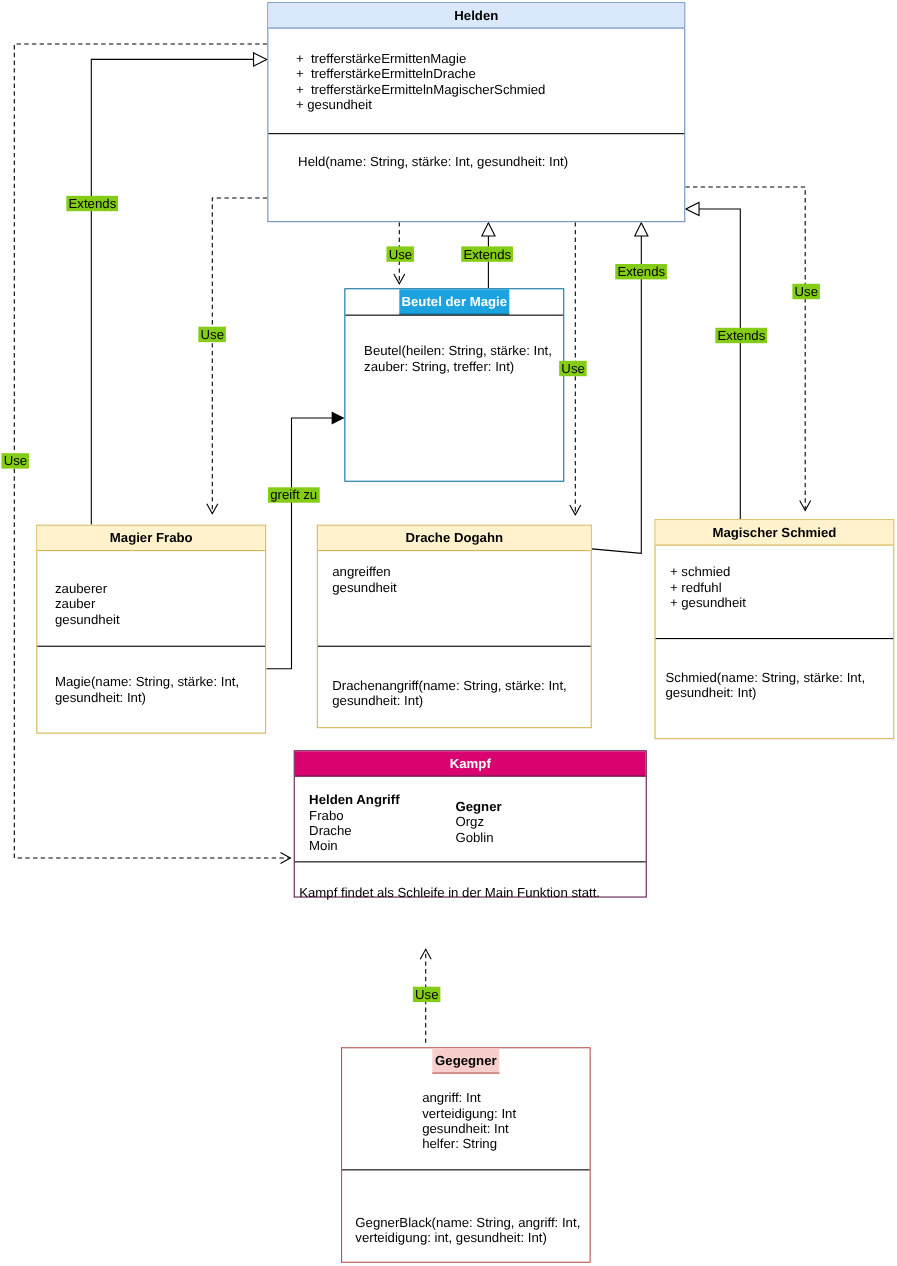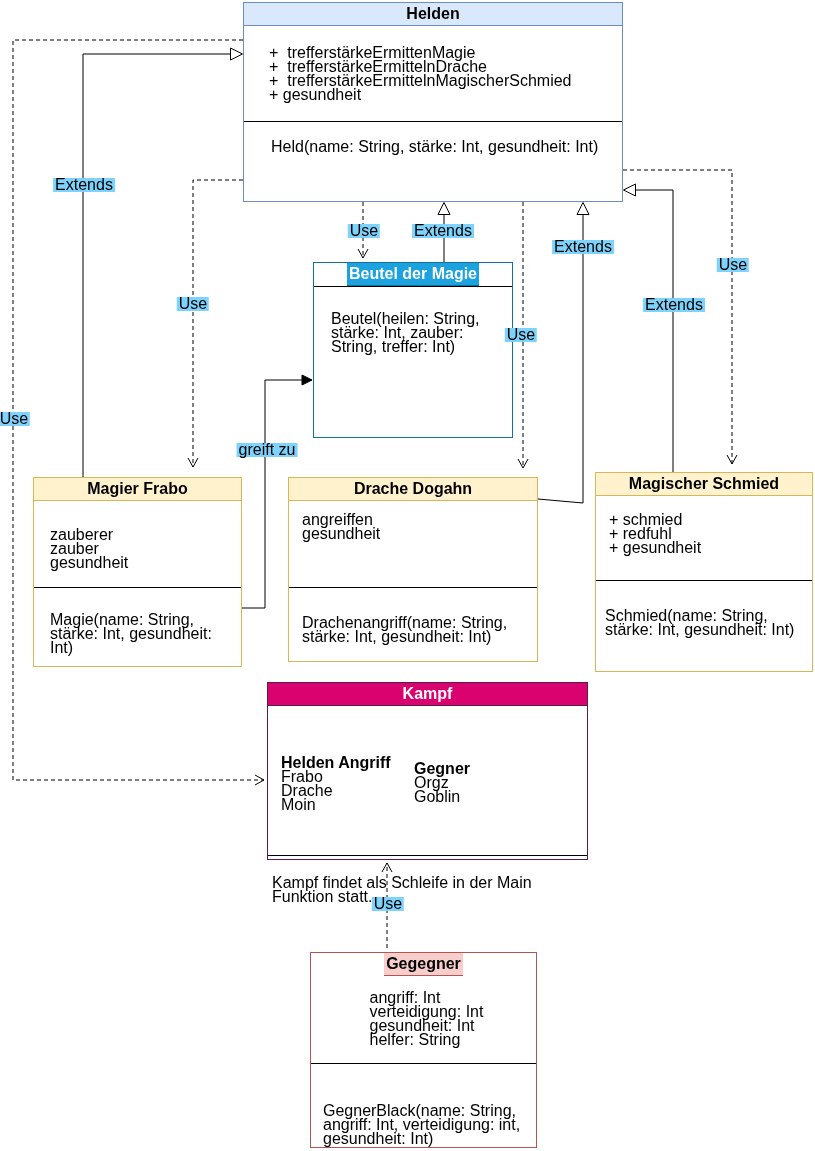--- a/index.html
+++ b/index.html
@@ -1,17 +1,17 @@
 <!DOCTYPE html>
 <html style="--helden-header: #dae8fc; --helden-border: #6c8ebf; --beutel-header: #1da2e0; --beutel-border: #10739e; --warm-header: #fff2cc; --warm-border: #d6b656; --kampf-header: #d9026e; --kampf-border: #5c1b4d; --gegner-header: #f8cecc; --gegner-border: #b85450;"><head>
 <meta charset="utf-8">
 <style>
   html,body{margin:0;padding:0;background:#fff;}
   .canvas{position:relative;width:815px;height:1151px;background:#fff;overflow:hidden;
-          font-family:"Liberation Sans",sans-serif;font-size:16px;line-height:14px;color:#000;}
+          font-family:"Liberation Sans",sans-serif;font-size:12px;line-height:14px;color:#000;}
   svg.edges{position:absolute;left:0;top:0;z-index:1;}
   .uml{position:absolute;z-index:2;background:#fff;border:1px solid #000;box-sizing:border-box;
        display:flex;flex-direction:column;}
   .uml .hdr{flex:none;font-weight:bold;text-align:center;padding:4px 2px;border-bottom:1px solid #000;}
   .uml .attrs{flex:none;box-sizing:border-box;}
   .uml .methods{flex:1;border-top:1px solid #000;box-sizing:border-box;}
   .uml .line{white-space:pre-wrap;}
   
   .c-helden{border-color:var(--helden-border);}
   .c-helden .hdr{background:var(--helden-header);border-color:var(--helden-border);}
@@ -21,21 +21,21 @@
   .c-warm .hdr{background:var(--warm-header);border-color:var(--warm-border);}
   .c-kampf{border-color:var(--kampf-border);}
   .c-kampf .hdr{background:var(--kampf-header);border-color:var(--kampf-border);color:#fff;}
   .c-gegner{border-color:var(--gegner-border);align-items:center;}
   .c-gegner .hdr{background:var(--gegner-header);border-color:var(--gegner-border);}
   
   .kampf-cols{flex:none;display:flex;box-sizing:border-box;}
   .kampf-col{flex:none;}
   .kampf-col .colhdr{font-weight:bold;}
   
-  .elabel{position:absolute;z-index:3;background:#7dd3fc;padding:0 2px;transform:translateX(-50%);
+  .elabel{position:absolute;z-index:3;background:#84cc16;padding:0 2px;transform:translateX(-50%);
           white-space:nowrap;}
 </style>
 </head>
 <body>
 
 <div class="canvas">
 
   <svg class="edges" width="815" height="1151">
     <defs>
       <marker id="mTri" viewBox="0 0 14 14" markerWidth="14" markerHeight="14" refX="12.5" refY="7" orient="auto" markerUnits="userSpaceOnUse">
@@ -109,21 +109,21 @@
     <div class="attrs" style="height:84px;padding:17px 6px 0 13px;">
       <div class="line">+ schmied</div>
       <div class="line">+ redfuhl</div>
       <div class="line">+ gesundheit</div>
     </div>
     <div class="methods" style="padding:28px 6px 0 9px;">
       <div class="line">Schmied(name: String, stärke: Int, gesundheit: Int)</div>
     </div>
   </div>
 
-  <div class="uml c-kampf" style="left:267px;top:682px;width:321px;height:178px;gap:36px;">
+  <div class="uml c-kampf" style="left:267px;top:682px;width:321px;height:134px;">
     <div class="hdr">Kampf</div>
     <div class="kampf-cols attrs" style="height:77px;padding:14px 0 0 13px;">
       <div class="kampf-col" style="width:133px;">
         <div class="colhdr line">Helden Angriff</div>
         <div class="line">Frabo</div>
         <div class="line">Drache</div>
         <div class="line">Moin</div>
       </div>
       <div class="kampf-col" style="margin-top:6px;">
         <div class="colhdr line">Gegner</div>

